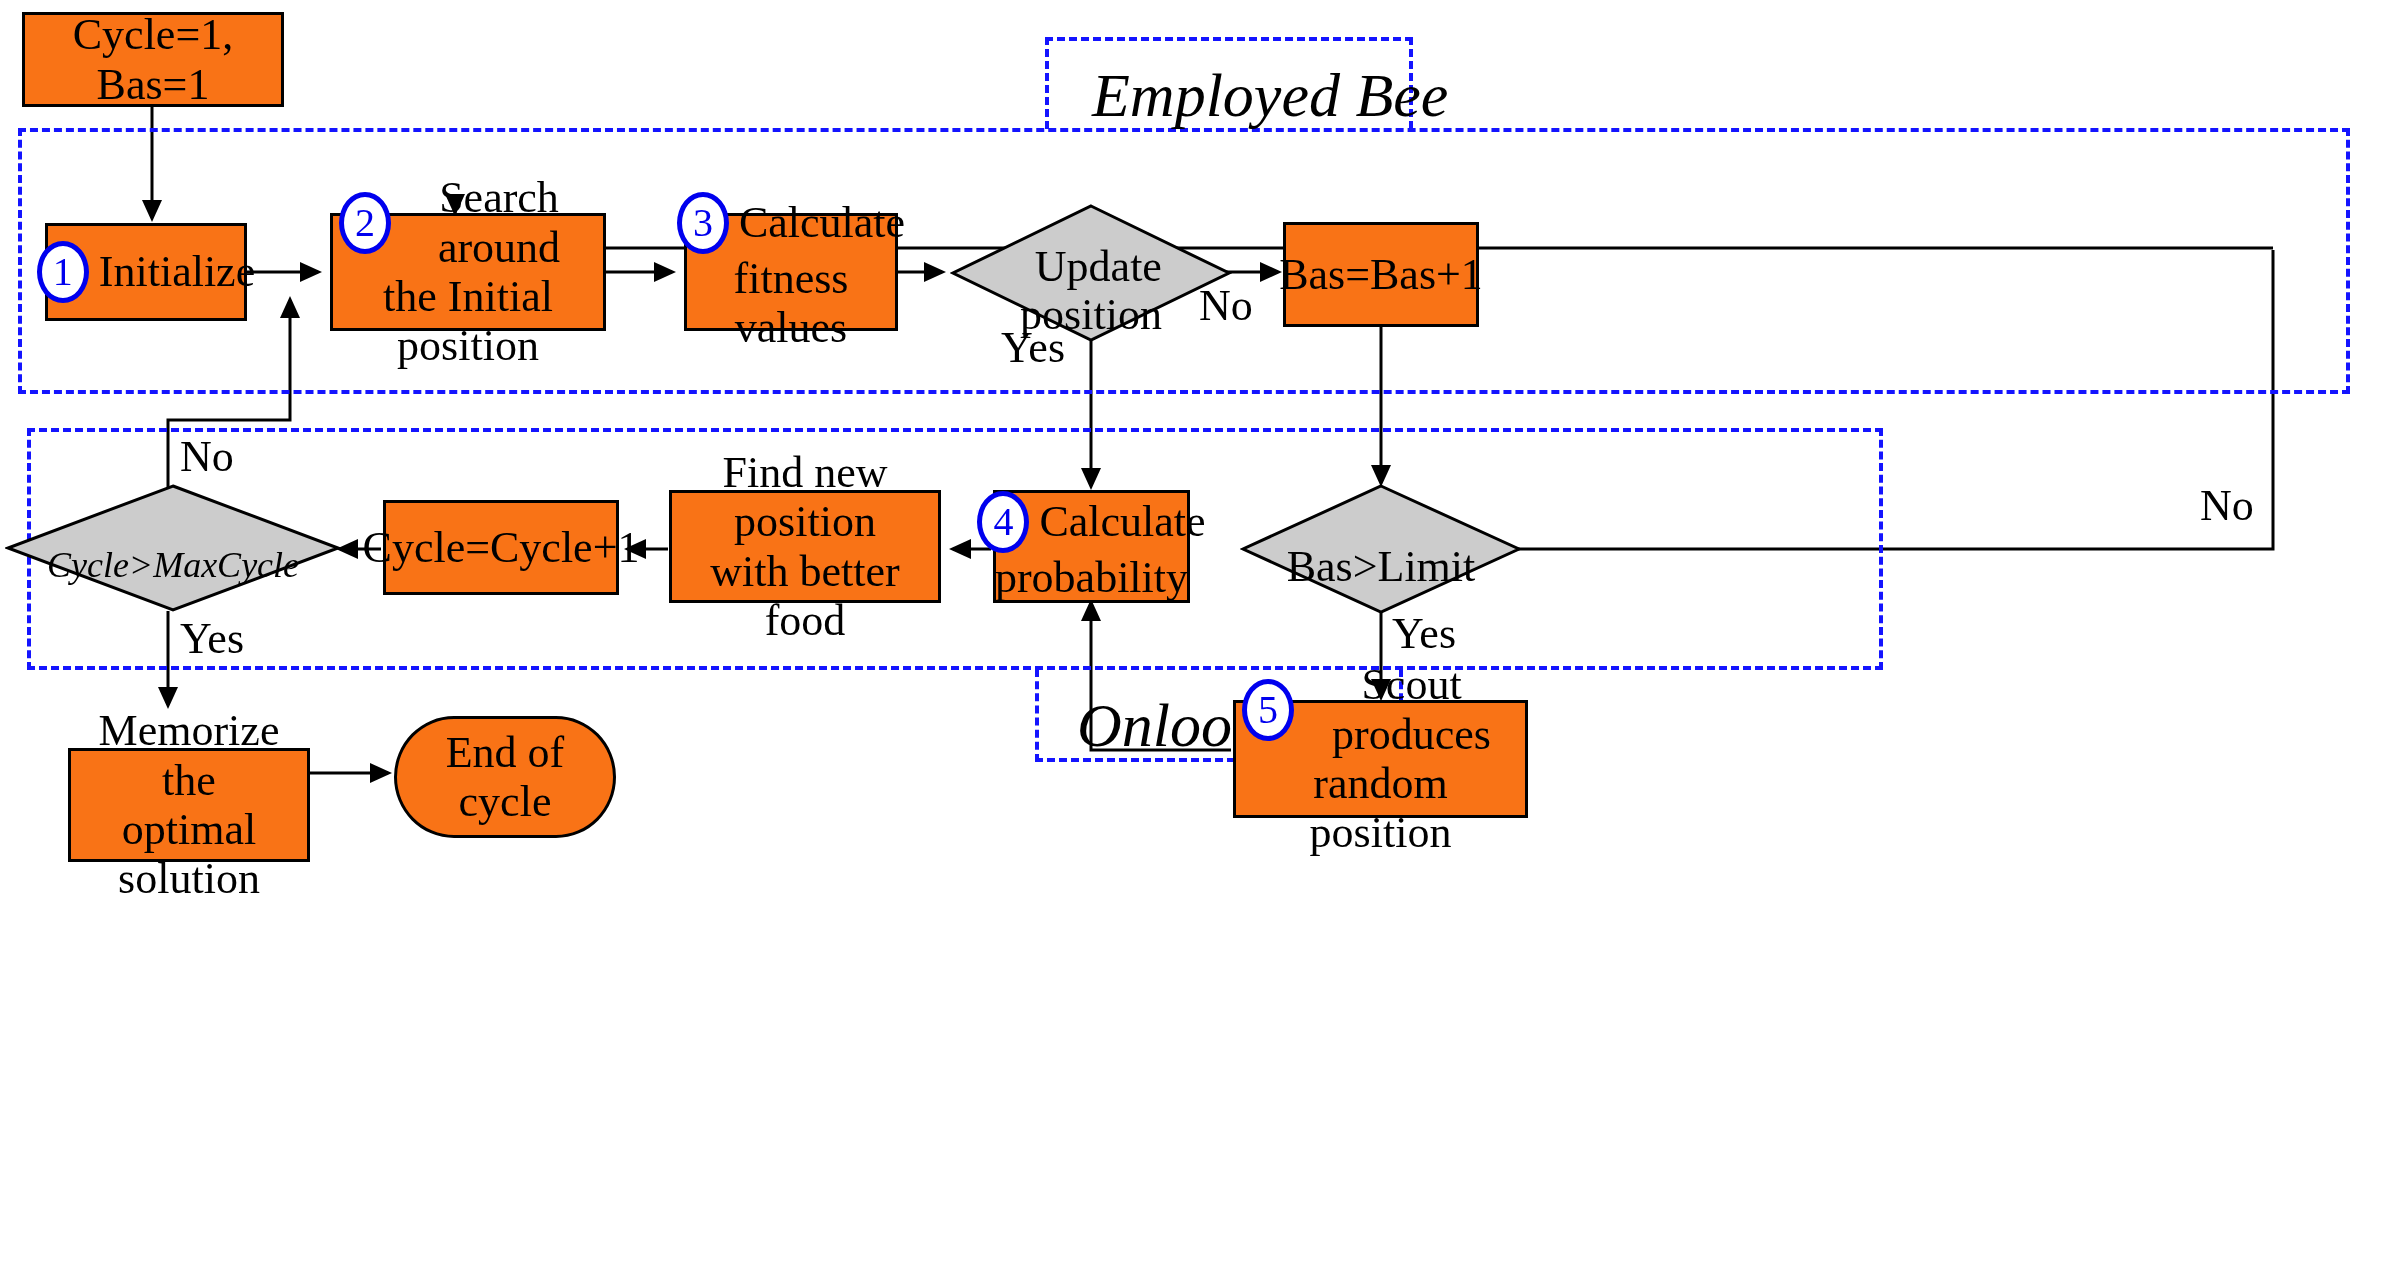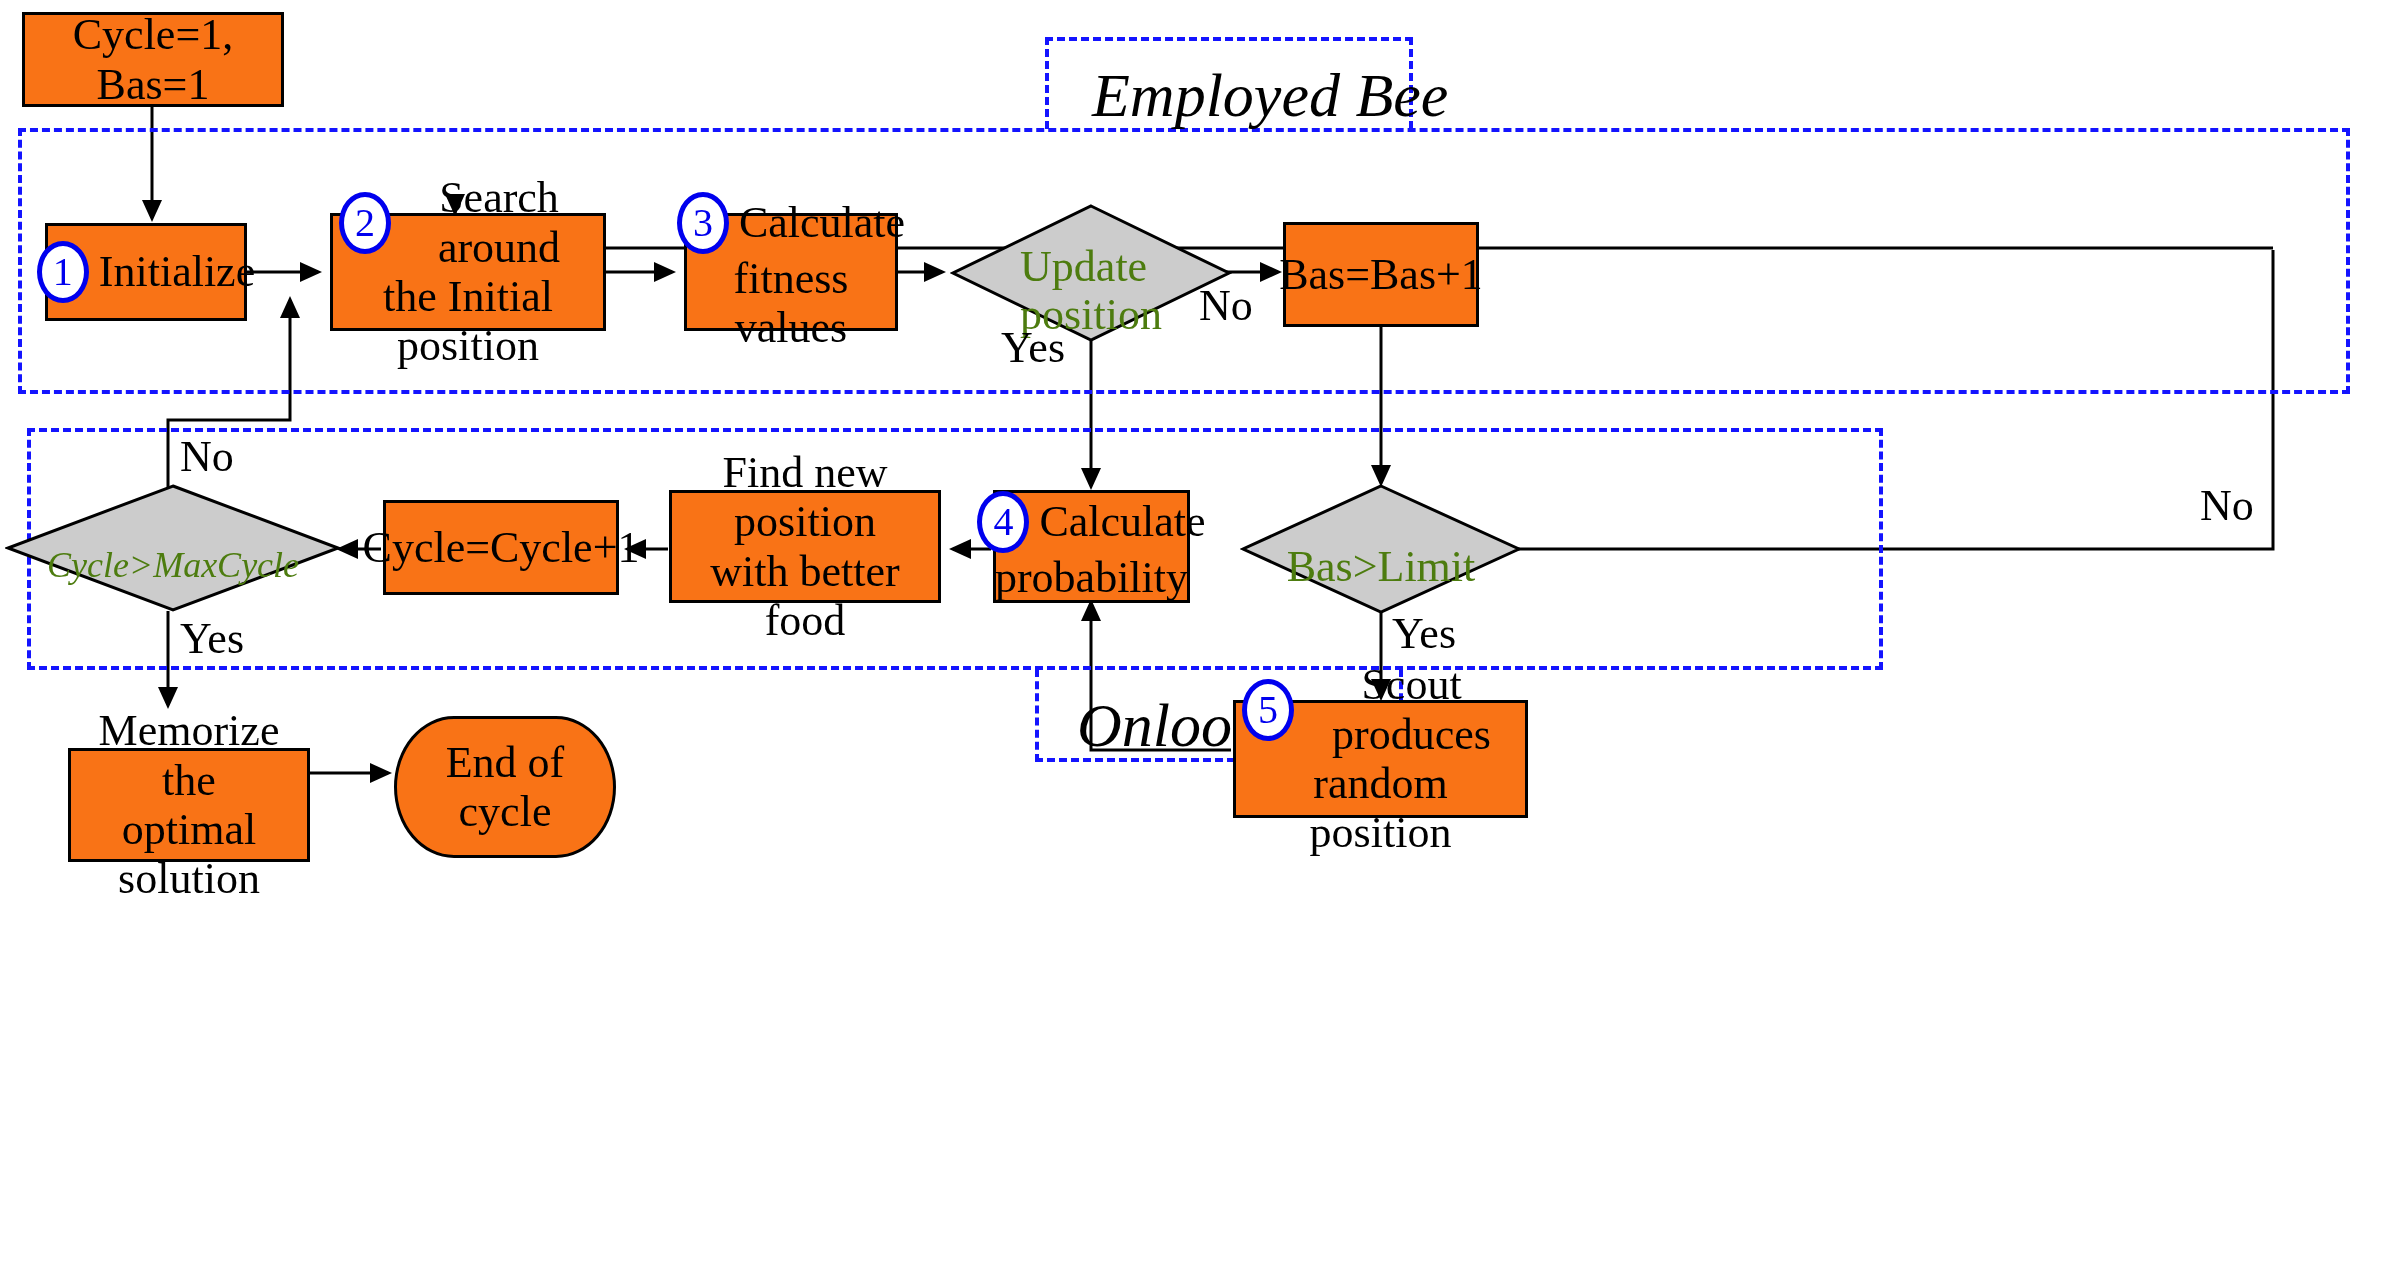--- a/index.html
+++ b/index.html
@@ -43,24 +43,24 @@
   .diamond-wrap {
     position: absolute;
     z-index: 3;
     display: flex;
     align-items: center;
     justify-content: center;
   }
   .diamond-label {
     position: relative;
     z-index: 2;
-    text-align: left;
+    text-align: right;
     font-size: 44px;
     line-height: 1.1;
-    color: #4d7c0f;
+    color: #000000;
     pointer-events: none;
     margin-top: 36px;
   }
   .badge {
     display: inline-flex;
     align-items: center;
     justify-content: center;
     width: 52px;
     height: 62px;
     min-width: 52px;
@@ -256,21 +256,21 @@
     <span class="diamond-label" style="font-size:36px;font-style:italic;">Cycle&gt;MaxCycle</span>
   </div>
 
   <div class="node" style="left:68px; top:716px; width:242px; height:114px;margin-top:32px;">
     <span class="inner">
       <span>Memorize  the</span><br>
       <span>optimal solution</span>
     </span>
   </div>
 
-  <div class="node terminator" style="left:394px; top:716px; width:222px; height:142px;">
+  <div class="node terminator" style="left:394px; top:716px; width:222px; height:122px;">
     <span class="inner">End of cycle</span>
   </div>
 
   <div class="edge-label" style="left:1199px; top:280px;">No</div>
   <div class="edge-label" style="left:1001px; top:322px;">Yes</div>
   <div class="edge-label" style="left:2200px; top:480px;">No</div>
   <div class="edge-label" style="left:1392px; top:608px;">Yes</div>
   <div class="edge-label" style="left:180px; top:431px;">No</div>
   <div class="edge-label" style="left:180px; top:613px;">Yes</div>
 

